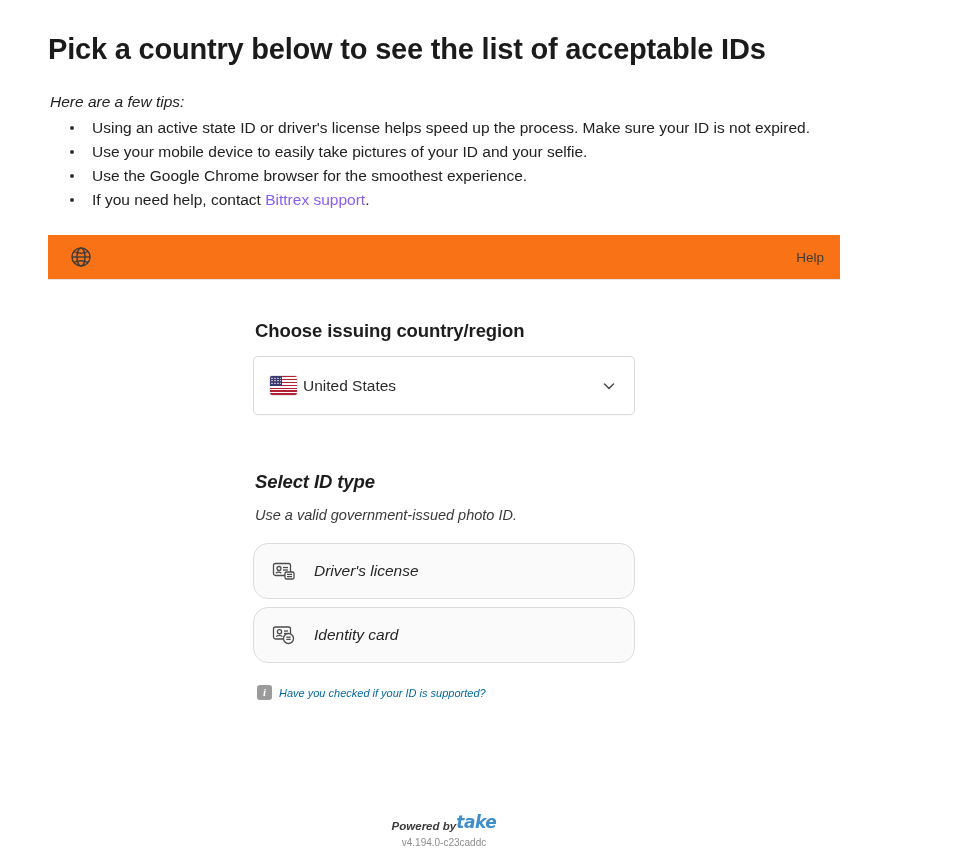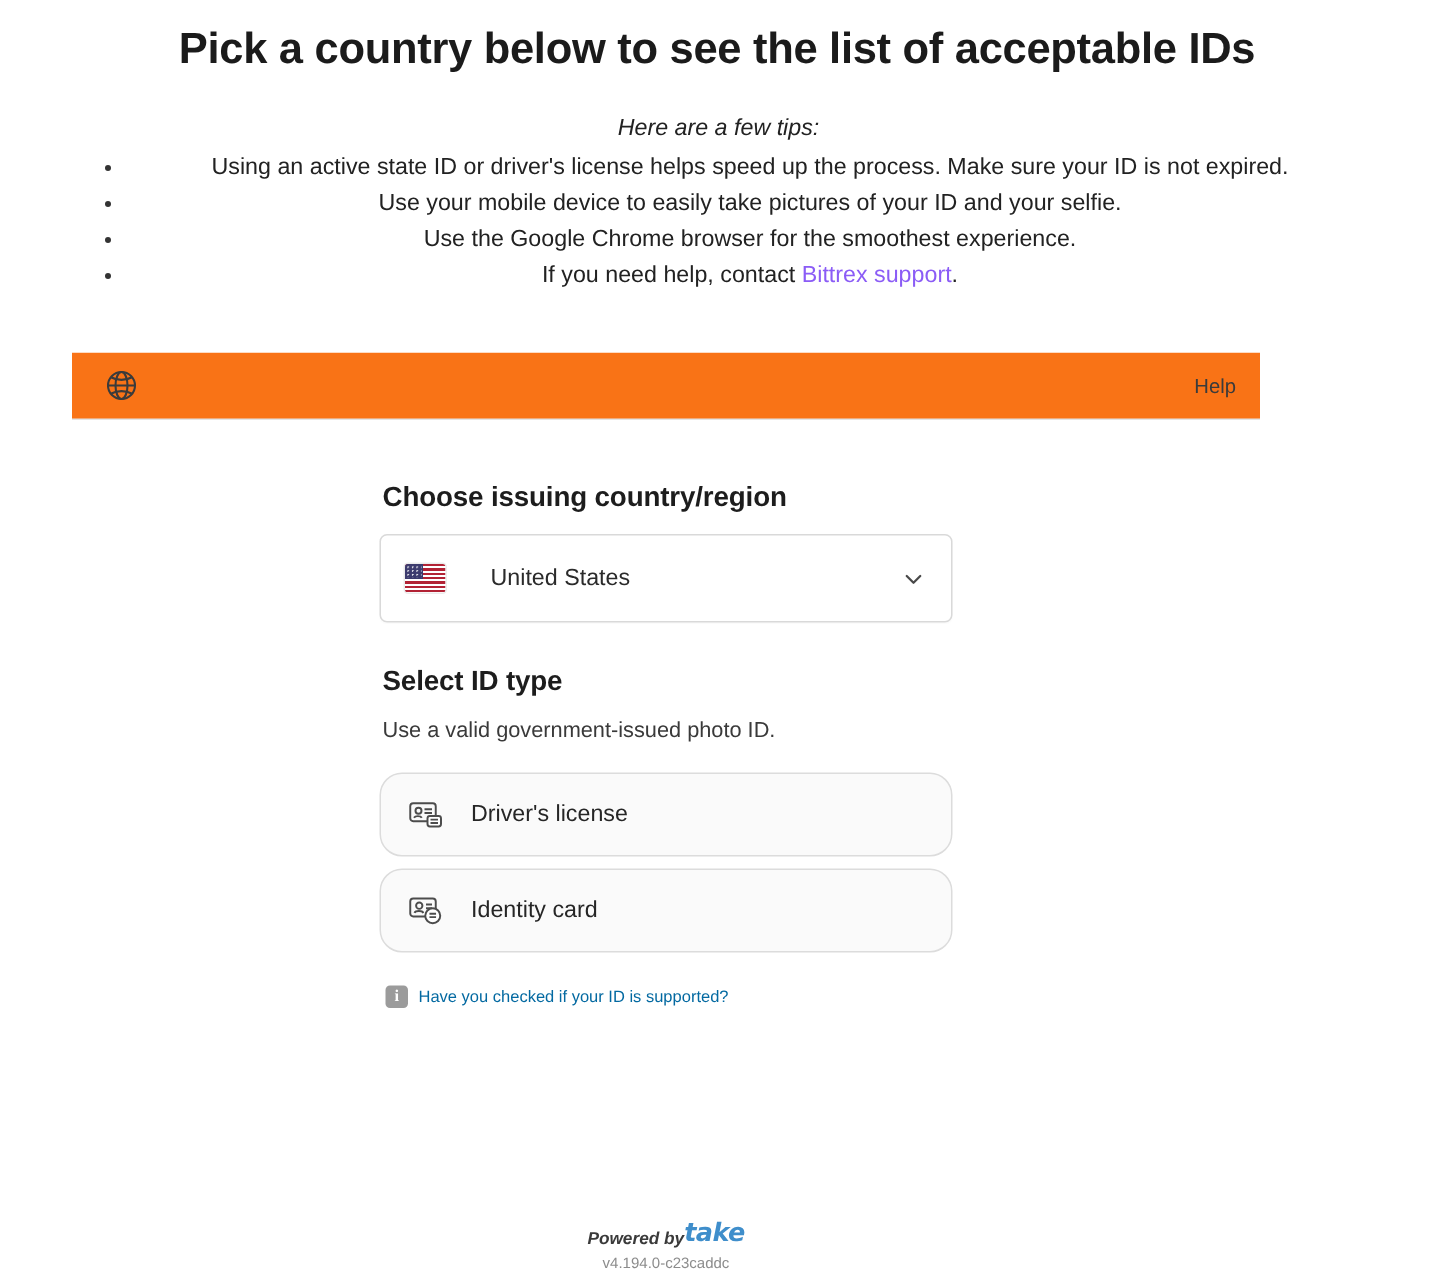--- a/index.html
+++ b/index.html
@@ -17,23 +17,22 @@
   .page {
     position: relative;
     width: 968px;
     height: 848px;
   }
 
   
   .intro {
     position: absolute;
     left: 48px;
-    top: 12px;
+    top: 28px;
     width: 860px;
-    text-align: center;
   }
   .intro h1 {
     margin: 0;
     font-size: 29px;
     line-height: 42px;
     font-weight: bold;
     letter-spacing: -0.2px;
     color: #1b1b1b;
   }
   .tips-lead {
@@ -164,34 +163,34 @@
   }
   .flag .canton::after {
     content: "";
     position: absolute; inset: 1px;
     background:
       radial-gradient(circle at 1px 1px, #fff 0.6px, transparent 0.7px) 0 0 / 3px 2.5px;
     opacity: 0.9;
   }
   .country-name {
     flex: 1 1 auto;
-    margin-left: 30px;
+    margin-left: 6px;
     font-size: 15.5px;
     color: #2b2b2b;
   }
   .chevron {
     width: 14px;
     height: 14px;
     flex: 0 0 auto;
     margin-right: 4px;
     color: #4a4a4a;
   }
 
   
-  .idtype-block { margin-top: 28px; }
+  .idtype-block { margin-top: 56px; font-style: italic; }
   .idtype-sub {
     font-size: 14.5px;
     color: #3a3a3a;
     margin: 0 0 20px 2px;
   }
   .id-option {
     height: 56px;
     border: 1px solid #dcdcdc;
     border-radius: 15px;
     background: #fafafa;

